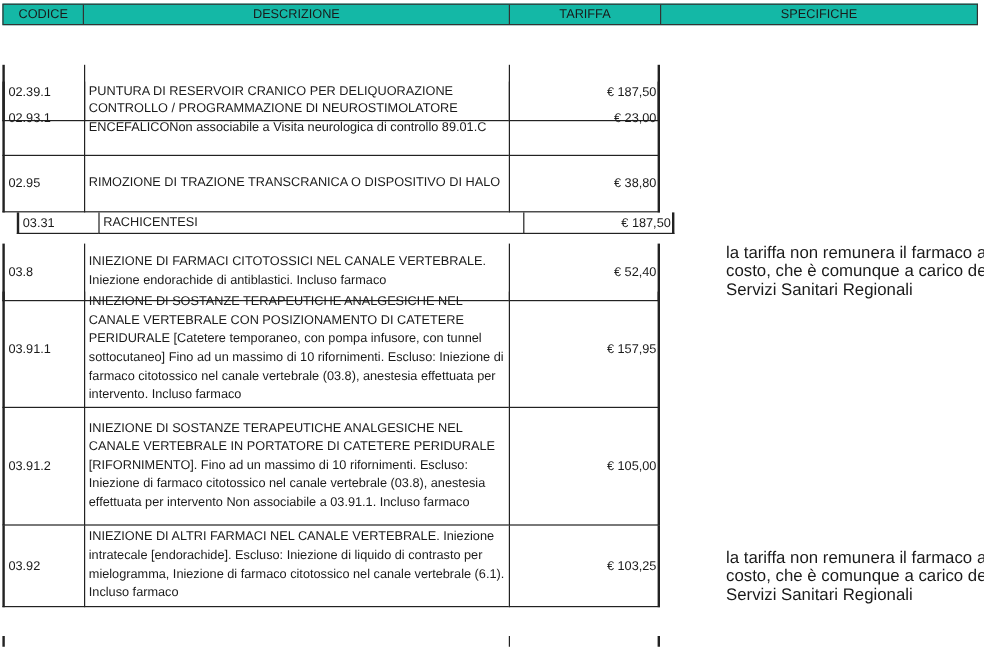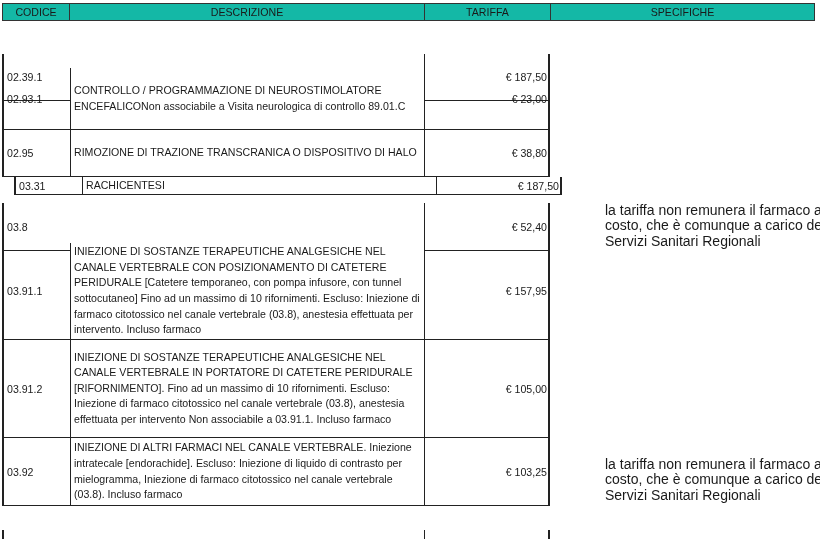--- a/index.html
+++ b/index.html
@@ -25,20 +25,21 @@
 <div class="tbl">
   <div class="hdr">
     <div class="hcell" style="left:0;width:67px;">CODICE</div>
     <div class="hcell" style="left:67px;width:355px;">DESCRIZIONE</div>
     <div class="hcell" style="left:422px;width:126px;">TARIFFA</div>
     <div class="hcell" style="left:548px;width:263px;border-right:none;">SPECIFICHE</div>
   </div>
 
   <div class="row" style="top:10px;height:47px;margin-top:41px;">
     <div class="cell c-code">02.39.1</div>
+    <div class="cell c-desc">PUNTURA DI RESERVOIR CRANICO PER DELIQUORAZIONE</div>
     <div class="cell c-tar">€ 187,50</div>
   </div>
 
   <div class="row" style="top:65px;height:62px;">
     <div class="cell c-code">02.93.1</div>
     <div class="cell c-desc">CONTROLLO / PROGRAMMAZIONE DI NEUROSTIMOLATORE ENCEFALICONon associabile a Visita neurologica di controllo 89.01.C</div>
     <div class="cell c-tar">€ 23,00</div>
   </div>
 
   <div class="row" style="top:127px;height:47px;">
@@ -48,38 +49,39 @@
   </div>
 
   <div class="row" style="top:174px;height:18px;margin-left:12px;">
     <div class="cell c-code">03.31</div>
     <div class="cell c-desc">RACHICENTESI</div>
     <div class="cell c-tar">€ 187,50</div>
   </div>
 
   <div class="row" style="top:200px;height:48px;">
     <div class="cell c-code">03.8</div>
+    <div class="cell c-desc">INIEZIONE DI FARMACI CITOTOSSICI NEL CANALE VERTEBRALE. Iniezione endorachide di antiblastici. Incluso farmaco</div>
     <div class="cell c-tar">€ 52,40</div>
   </div>
 
   <div class="row" style="top:240px;height:97px;">
     <div class="cell c-code">03.91.1</div>
     <div class="cell c-desc">INIEZIONE DI SOSTANZE TERAPEUTICHE ANALGESICHE NEL CANALE VERTEBRALE CON POSIZIONAMENTO DI CATETERE PERIDURALE [Catetere temporaneo, con pompa infusore, con tunnel sottocutaneo] Fino ad un massimo di 10 rifornimenti. Escluso: Iniezione di farmaco citotossico nel canale vertebrale (03.8), anestesia effettuata per intervento. Incluso farmaco</div>
     <div class="cell c-tar">€ 157,95</div>
   </div>
 
   <div class="row" style="top:337px;height:98px;">
     <div class="cell c-code">03.91.2</div>
     <div class="cell c-desc">INIEZIONE DI SOSTANZE TERAPEUTICHE ANALGESICHE NEL CANALE VERTEBRALE IN PORTATORE DI CATETERE PERIDURALE [RIFORNIMENTO]. Fino ad un massimo di 10 rifornimenti. Escluso: Iniezione di farmaco citotossico nel canale vertebrale (03.8), anestesia effettuata per intervento Non associabile a 03.91.1. Incluso farmaco</div>
     <div class="cell c-tar">€ 105,00</div>
   </div>
 
   <div class="row" style="top:435px;height:68px;">
     <div class="cell c-code">03.92</div>
-    <div class="cell c-desc">INIEZIONE DI ALTRI FARMACI NEL CANALE VERTEBRALE. Iniezione intratecale [endorachide]. Escluso: Iniezione di liquido di contrasto per mielogramma, Iniezione di farmaco citotossico nel canale vertebrale (03.8). Incluso farmaco</div>
+    <div class="cell c-desc">INIEZIONE DI ALTRI FARMACI NEL CANALE VERTEBRALE. Iniezione intratecale [endorachide]. Escluso: Iniezione di liquido di contrasto per mielogramma, Iniezione di farmaco citotossico nel canale vertebrale (6.1). Incluso farmaco</div>
     <div class="cell c-tar">€ 103,25</div>
   </div>
 
   <div class="row" style="top:503px;height:31px;margin-top:24px;">
     <div class="cell c-code">03.93.1</div>
     <div class="cell c-tar">€ 23,00</div>
   </div>
 </div>
 
 <div class="spec" style="top:203px;">la tariffa non remunera il farmaco ad alto costo, che è comunque a carico dei Servizi Sanitari Regionali</div>

